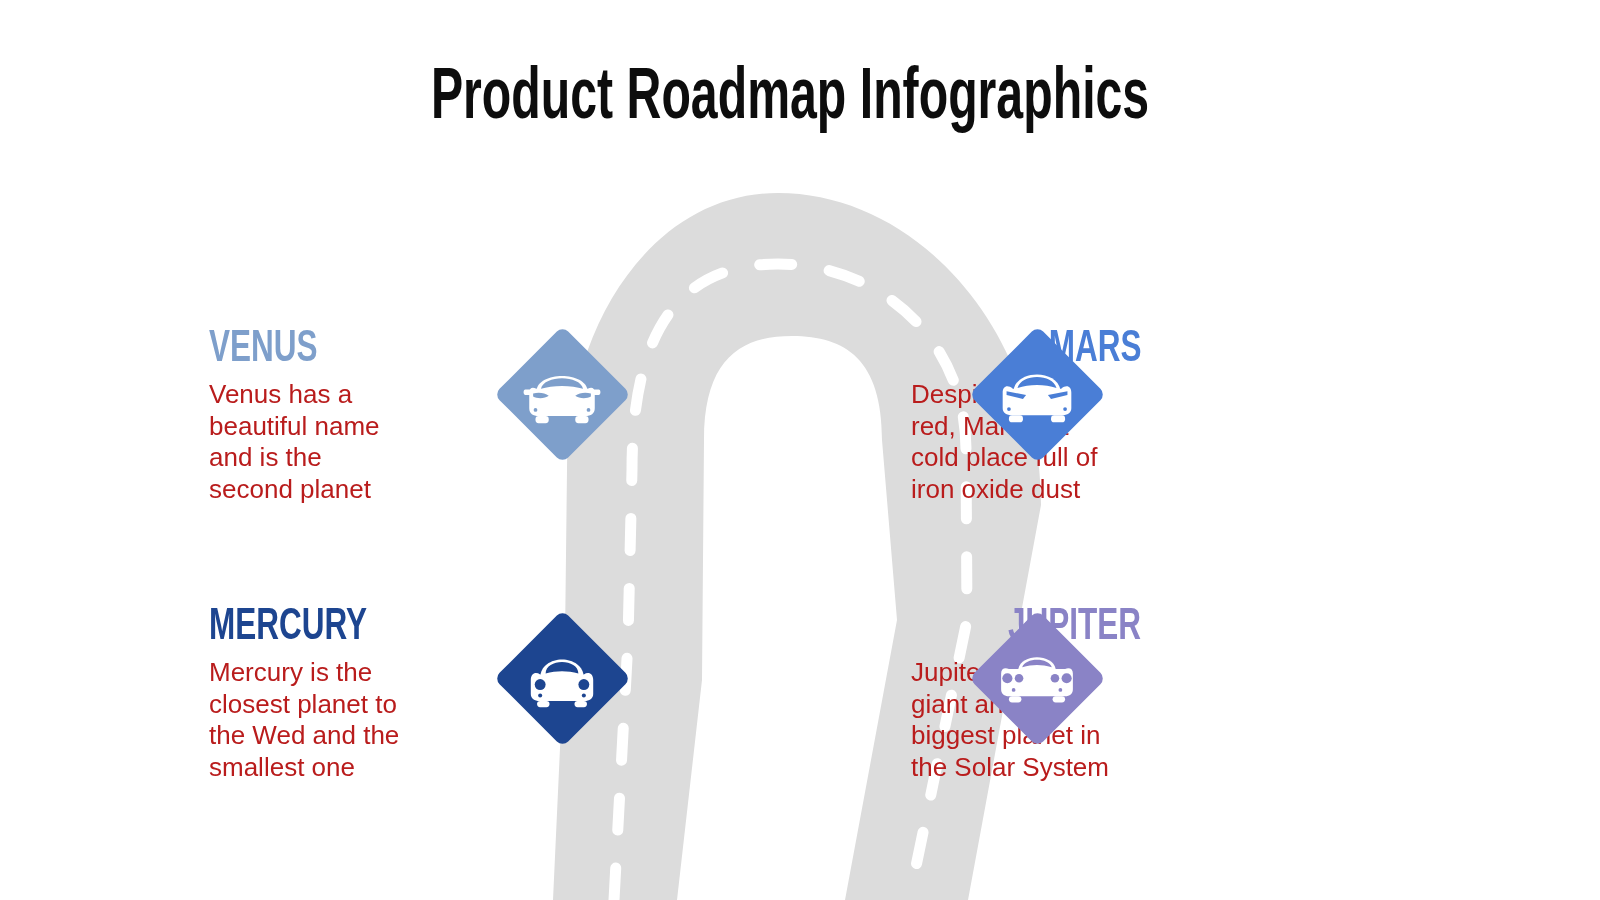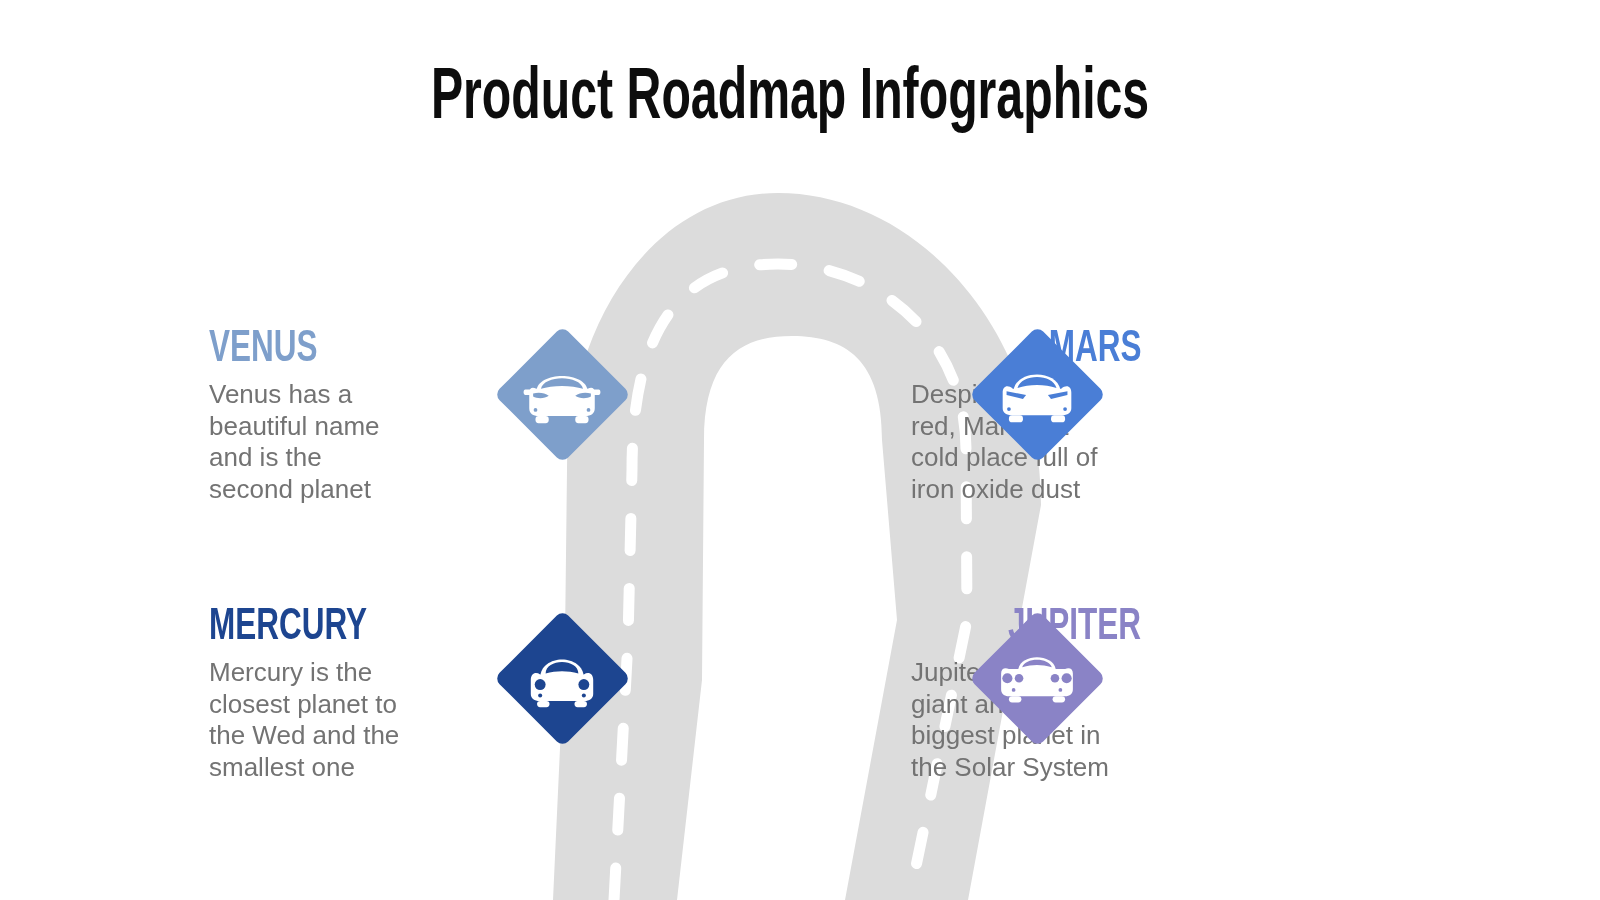--- a/index.html
+++ b/index.html
@@ -17,21 +17,21 @@
   
   .road-svg { position:absolute; left:0; top:0; width:1600px; height:900px; }
   
   .ms-heading {
     position:absolute; font-size:45px; font-weight:700; line-height:48px;
     color:var(--c); white-space:nowrap;
   }
   .ms-heading.left  { transform:scaleX(0.7); transform-origin:left center; }
   .ms-heading.right { transform:scaleX(0.7); transform-origin:right center; }
   .ms-body {
-    position:absolute; font-size:26px; line-height:31.5px; color:#737373;
+    position:absolute; font-size:26px; line-height:31.5px; color:#b91c1c;
     white-space:pre-line;
   }
   .ms-body.left  { text-align:left; }
   .ms-body.right { }
   
   .venus-h   { left:209px;  top:322px; }
   .venus-b   { left:209px;  top:379px; width:220px; }
   .mercury-h { left:209px;  top:600px; }
   .mercury-b { left:209px;  top:657px; width:220px; }
   .mars-h    { right:253px; top:322px; }

